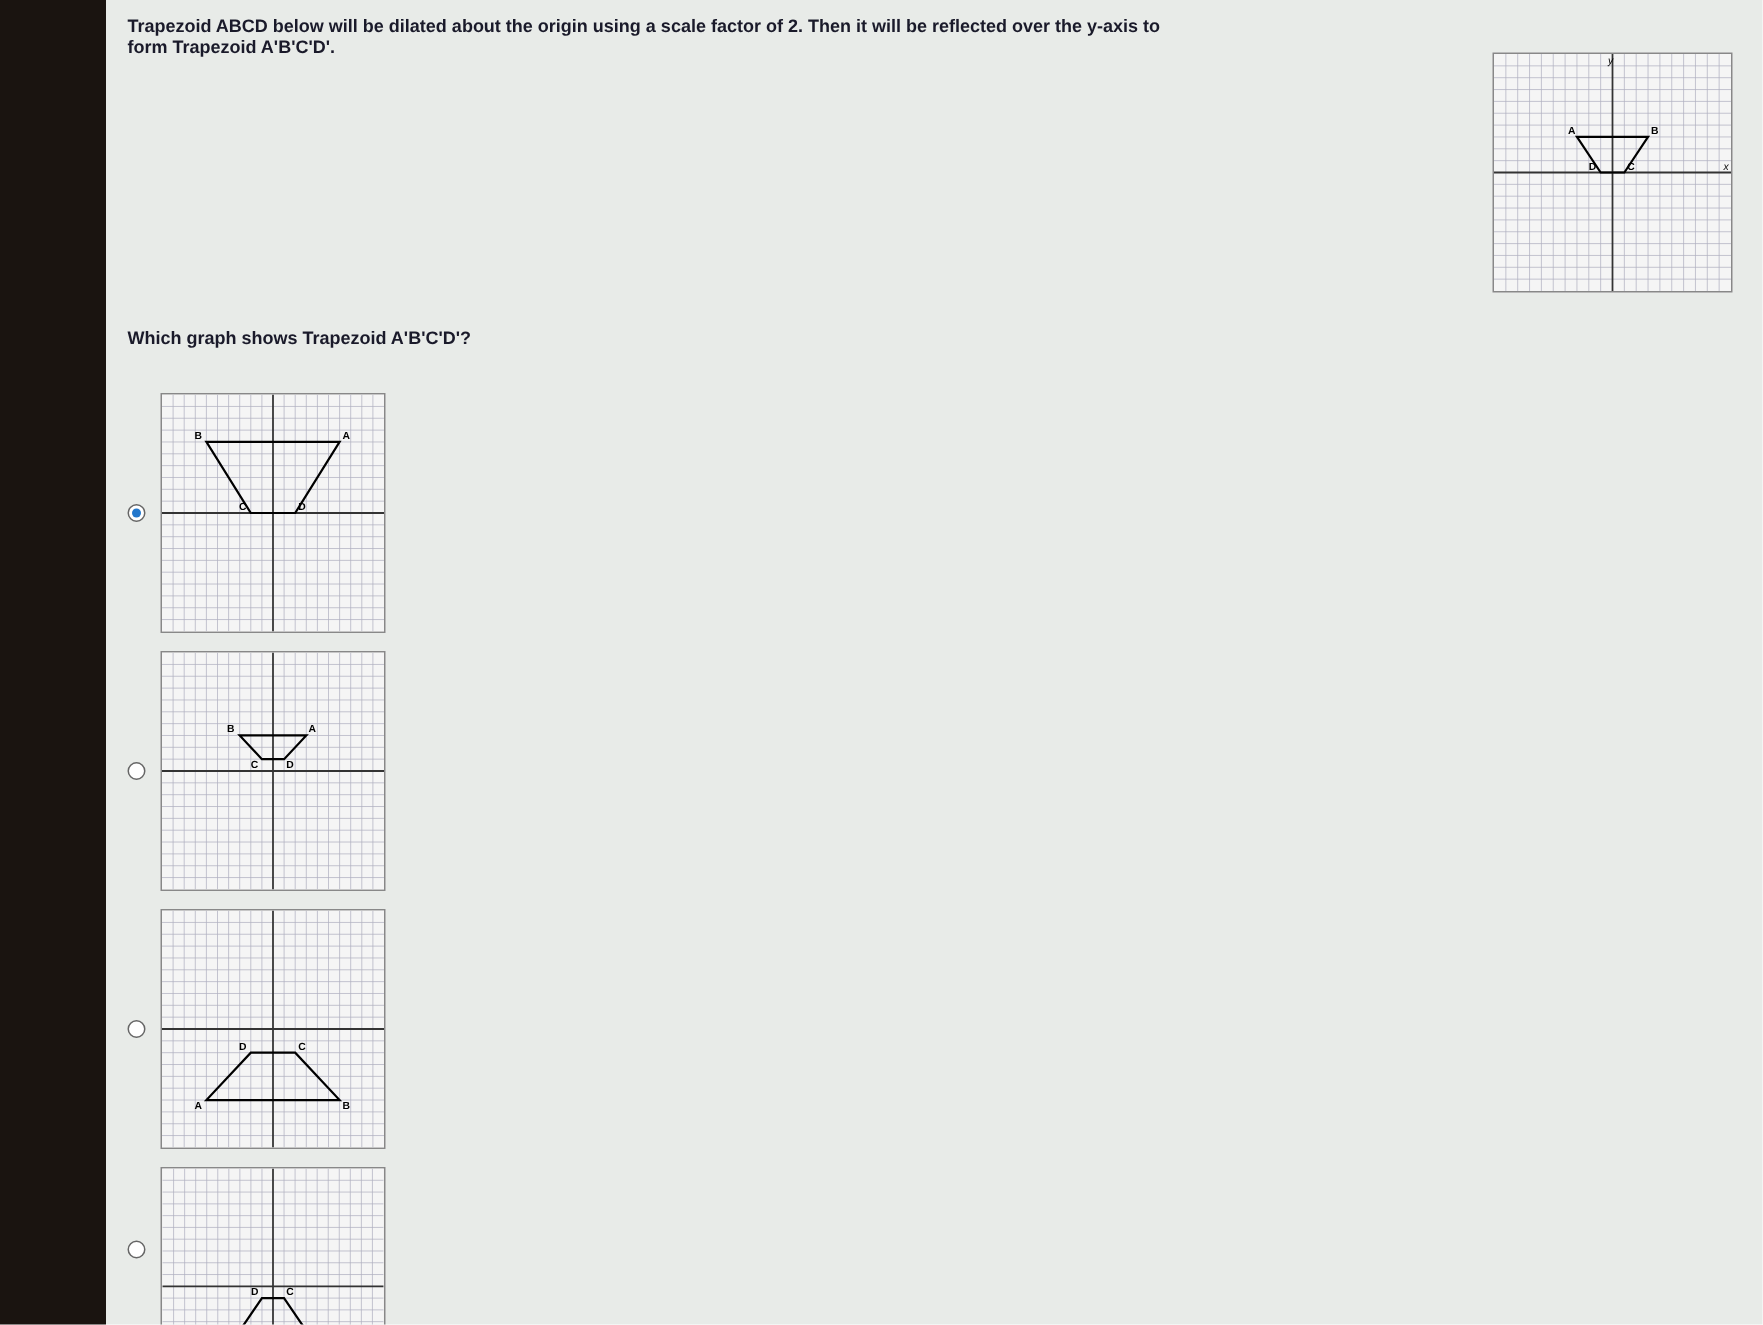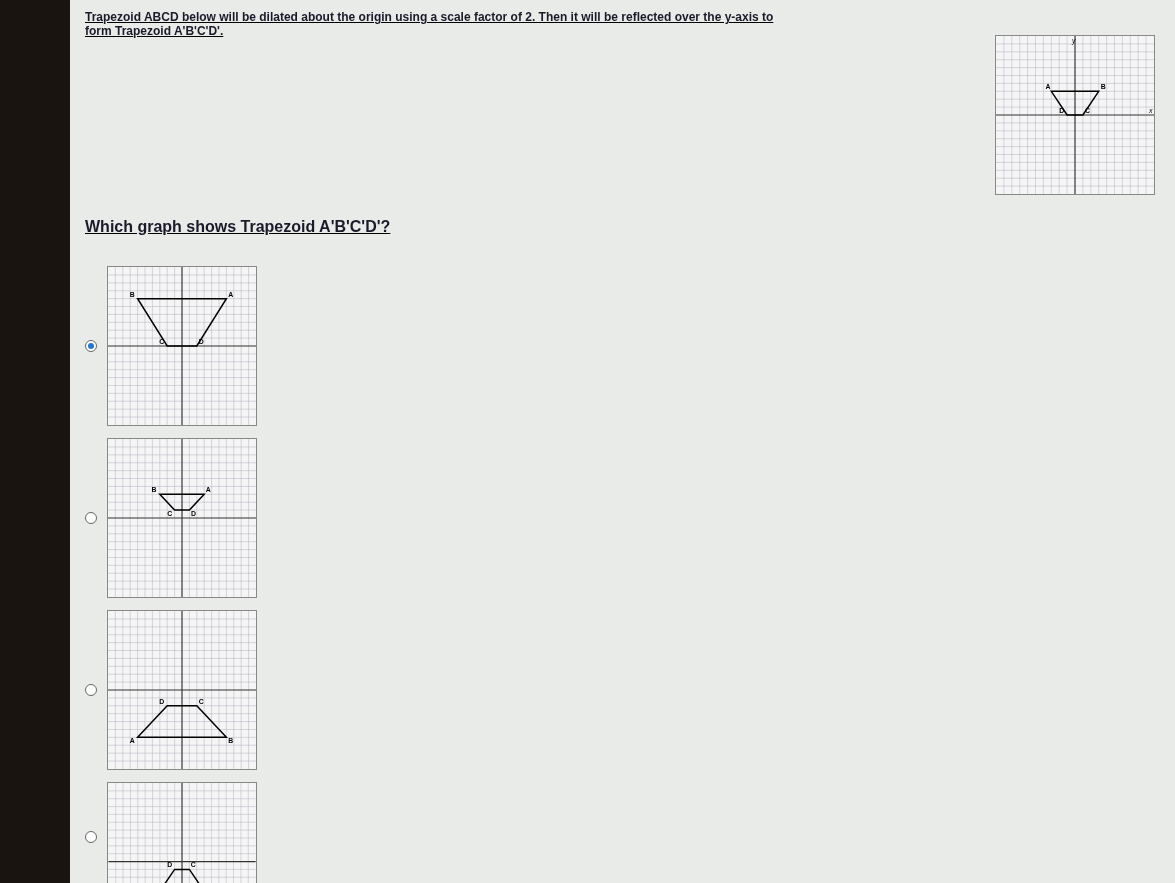--- a/index.html
+++ b/index.html
@@ -10,30 +10,29 @@
   font-family: Arial, sans-serif;
   position: relative;
   overflow: hidden;
 }
 .content {
   position: absolute;
   left: 85px;
   top: 10px;
   right: 10px;
   bottom: 0;
-  text-decoration: underline;
 }
 .question-text {
   font-size: 12px;
   font-weight: bold;
   color: #1a1a2a;
   max-width: 700px;
 }
 .sub-question {
-  font-size: 16px;
+  font-size: 12px;
   font-weight: bold;
   color: #1a1a2a;
   margin-top: 180px;
 }
 .reference-graph {
   position: absolute;
   right: 10px;
   top: 25px;
 }
 .graph-box {

